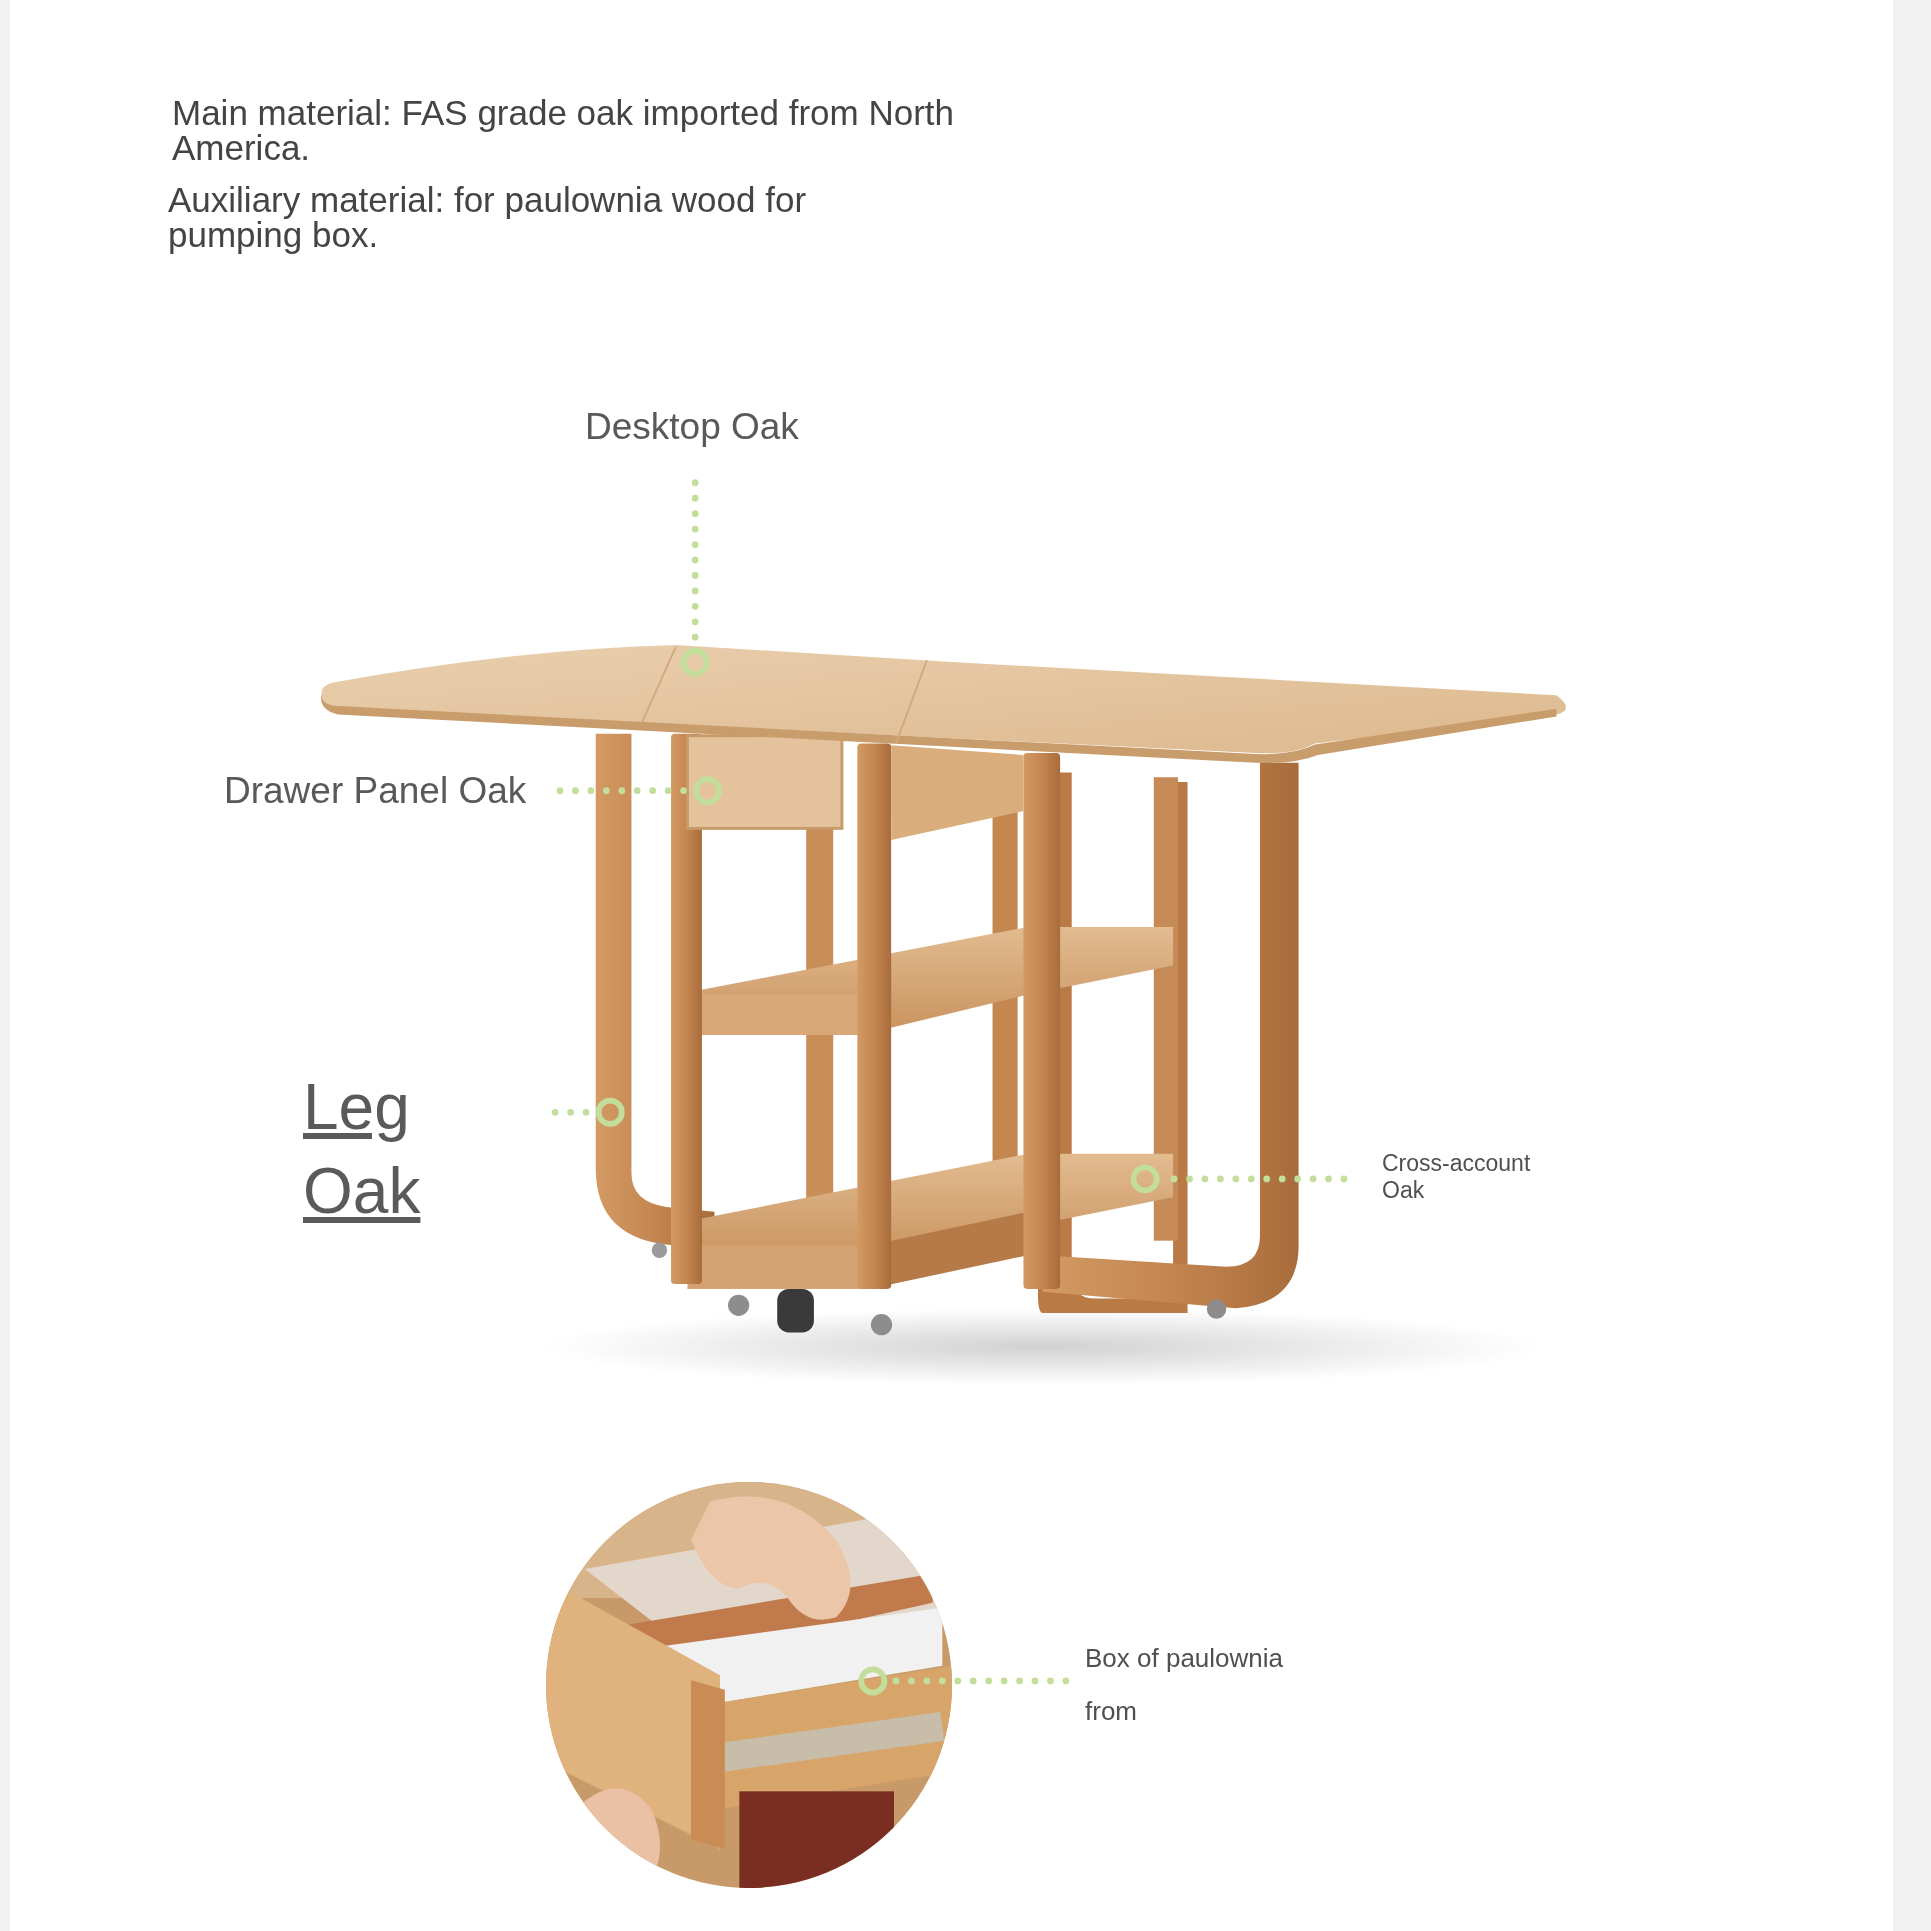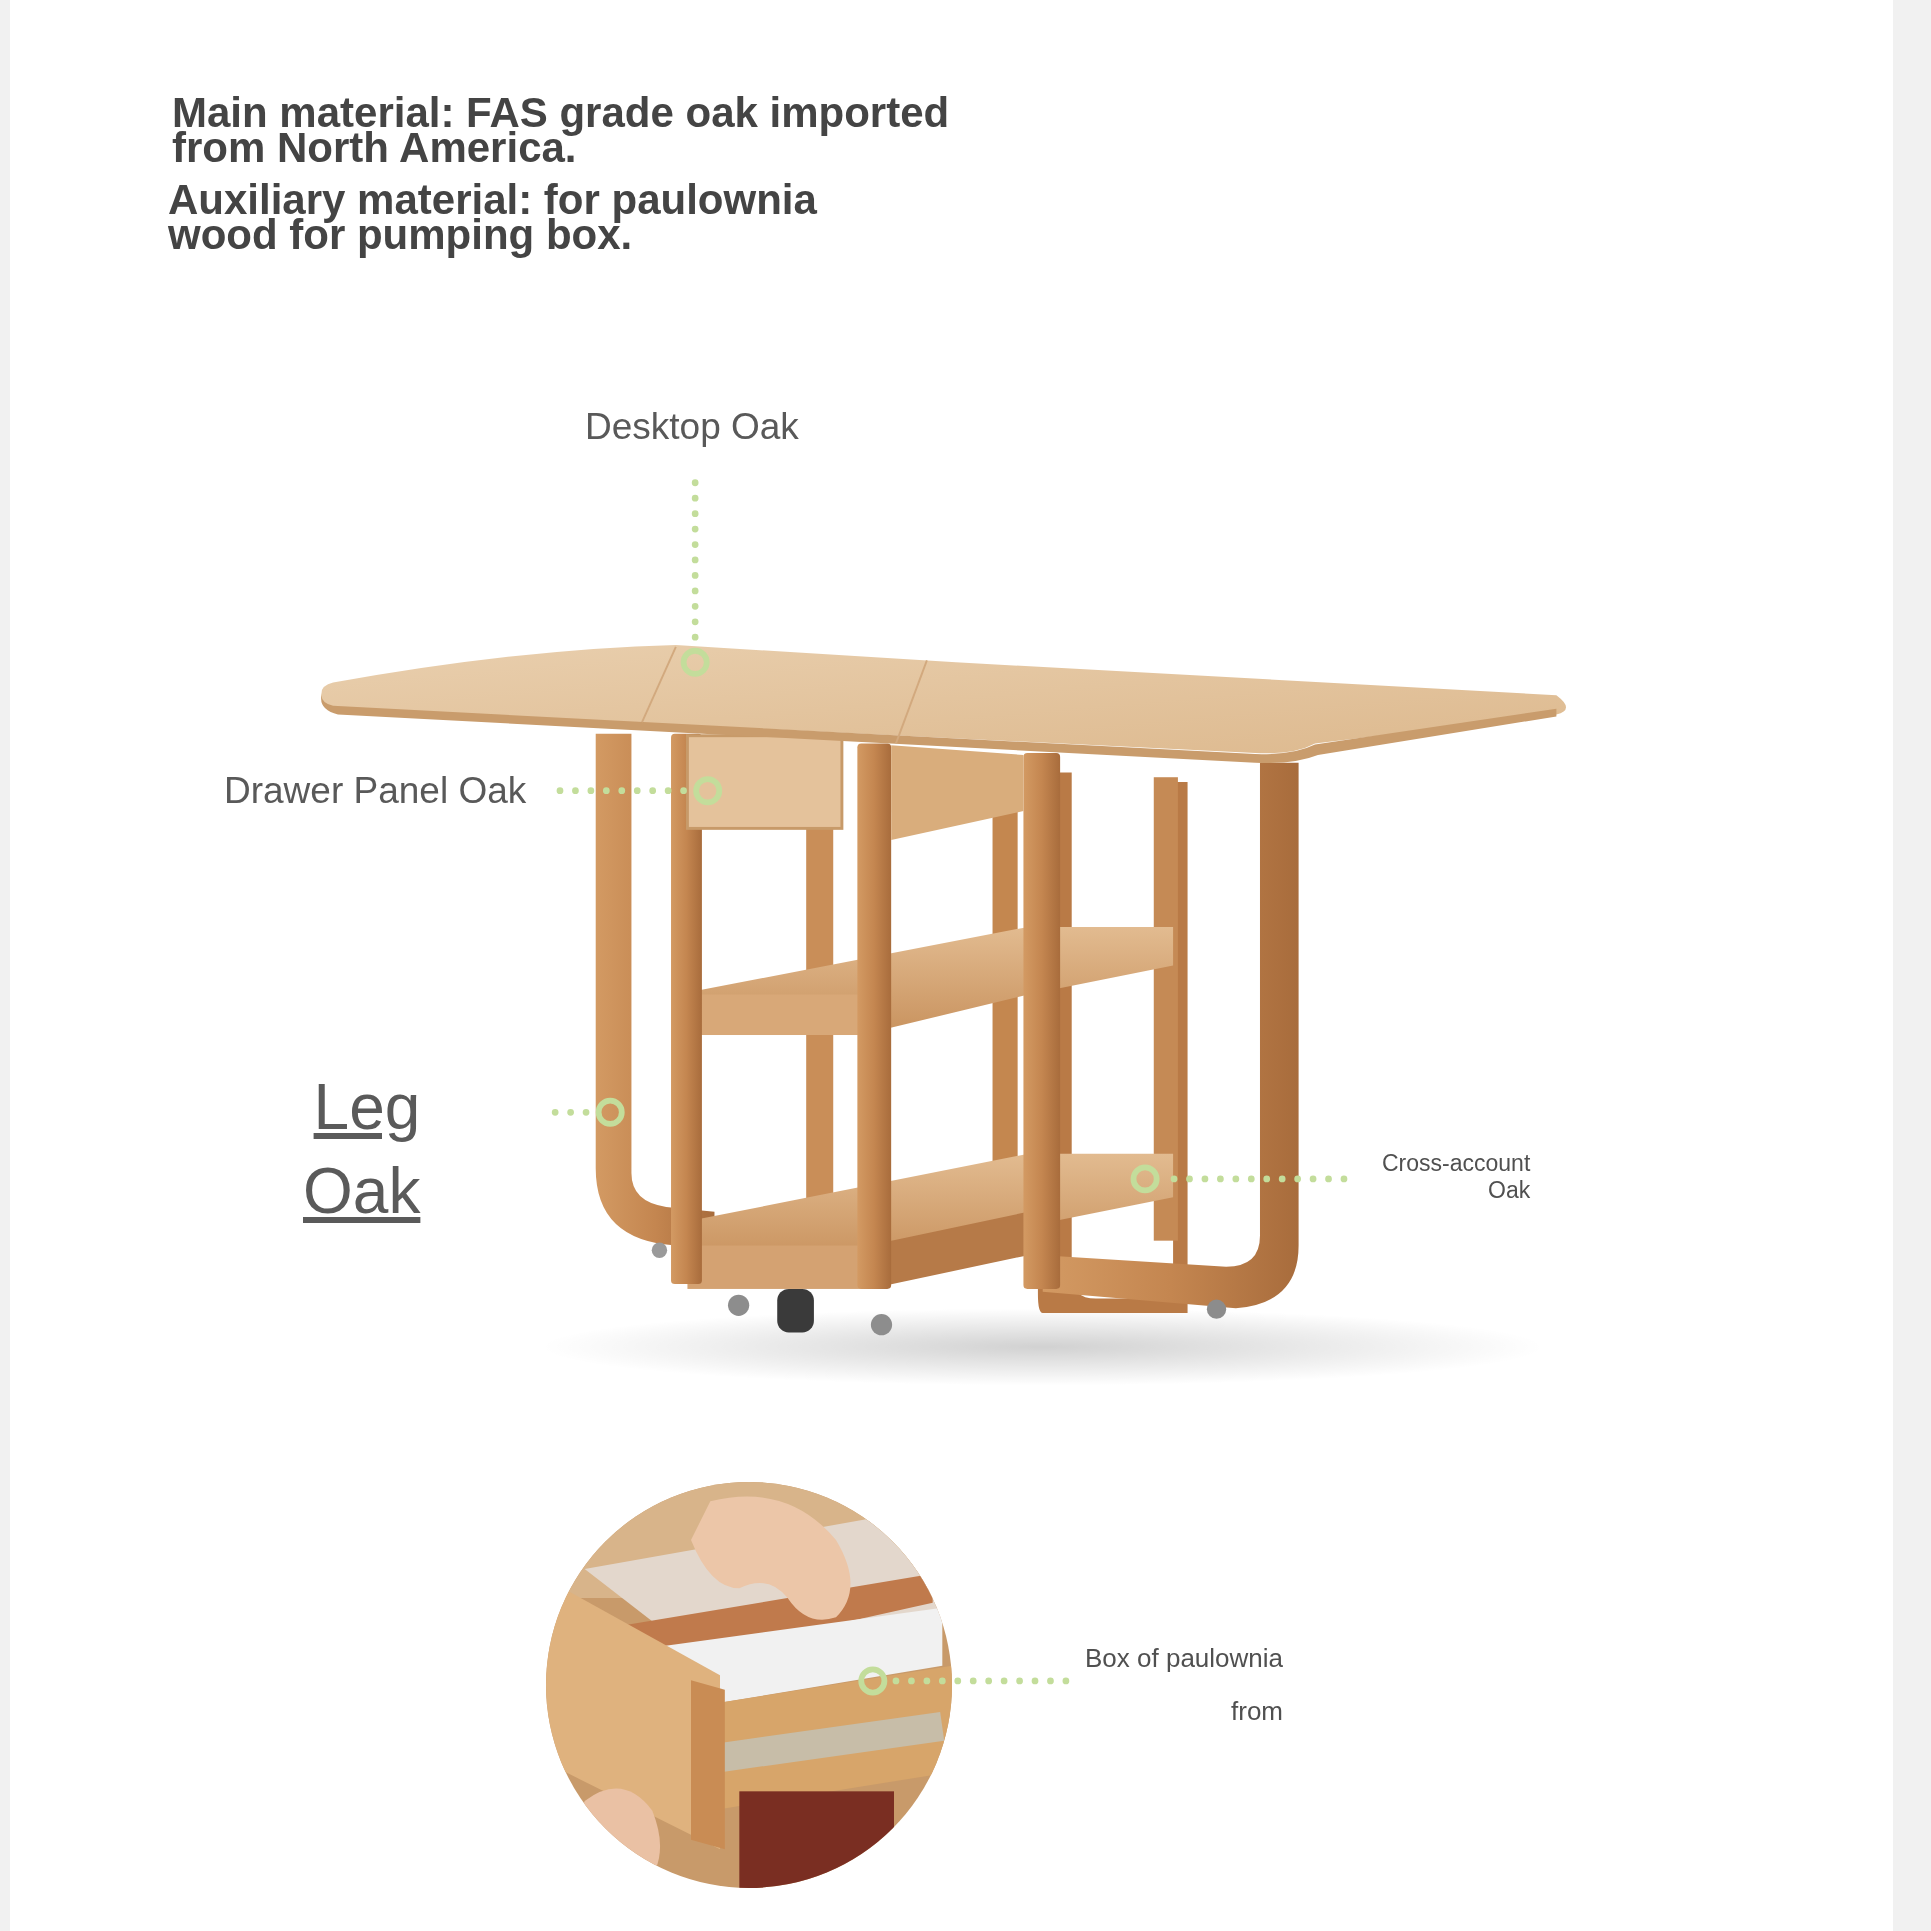--- a/index.html
+++ b/index.html
@@ -5,25 +5,25 @@
   html, body { margin: 0; padding: 0; }
   body {
     width: 1931px; height: 1931px; position: relative; overflow: hidden;
     background: #ffffff;
     font-family: "Liberation Sans", "DejaVu Sans", sans-serif;
     color: #4a4a4a;
   }
   .strip-left { position: absolute; left: 0; top: 0; width: 9.7px; height: 1931px; background: #f1f1f1; }
   .strip-right { position: absolute; left: 1893px; top: 0; width: 38px; height: 1931px; background: #f1f1f1; }
 
-  .intro { position: absolute; font-size: 42px; line-height: 35px; color: #444444; margin: 0; font-weight: bold; }
+  .intro { position: absolute; font-size: 35px; line-height: 35px; color: #444444; margin: 0; }
   .intro-main { left: 172px; top: 95px; width: 830px; }
   .intro-aux { left: 168px; top: 182px; width: 695px; }
 
-  .label { position: absolute; color: #595959; margin: 0; white-space: nowrap; text-align: right; }
+  .label { position: absolute; color: #595959; margin: 0; white-space: nowrap; }
   .label-desktop { left: 585px; top: 406px; font-size: 37px; line-height: 42px; }
   .label-drawer { left: 224px; top: 770px; font-size: 37px; line-height: 42px; }
   .label-leg { left: 303px; top: 1065px; font-size: 64px; line-height: 84px; color: #5a5a5a; text-decoration: underline; }
   .label-cross { left: 1382px; top: 1150px; font-size: 23px; line-height: 27px; color: #505050; }
   .label-box { left: 1085px; top: 1632px; font-size: 26px; line-height: 53px; color: #505050; }
 
   .art { position: absolute; left: 0; top: 0; width: 1931px; height: 1931px; }
   .inset { position: absolute; left: 546px; top: 1482px; width: 406px; height: 406px; border-radius: 50%; overflow: hidden; }
   .callouts { position: absolute; left: 0; top: 0; width: 1931px; height: 1931px; pointer-events: none; }
 </style>

